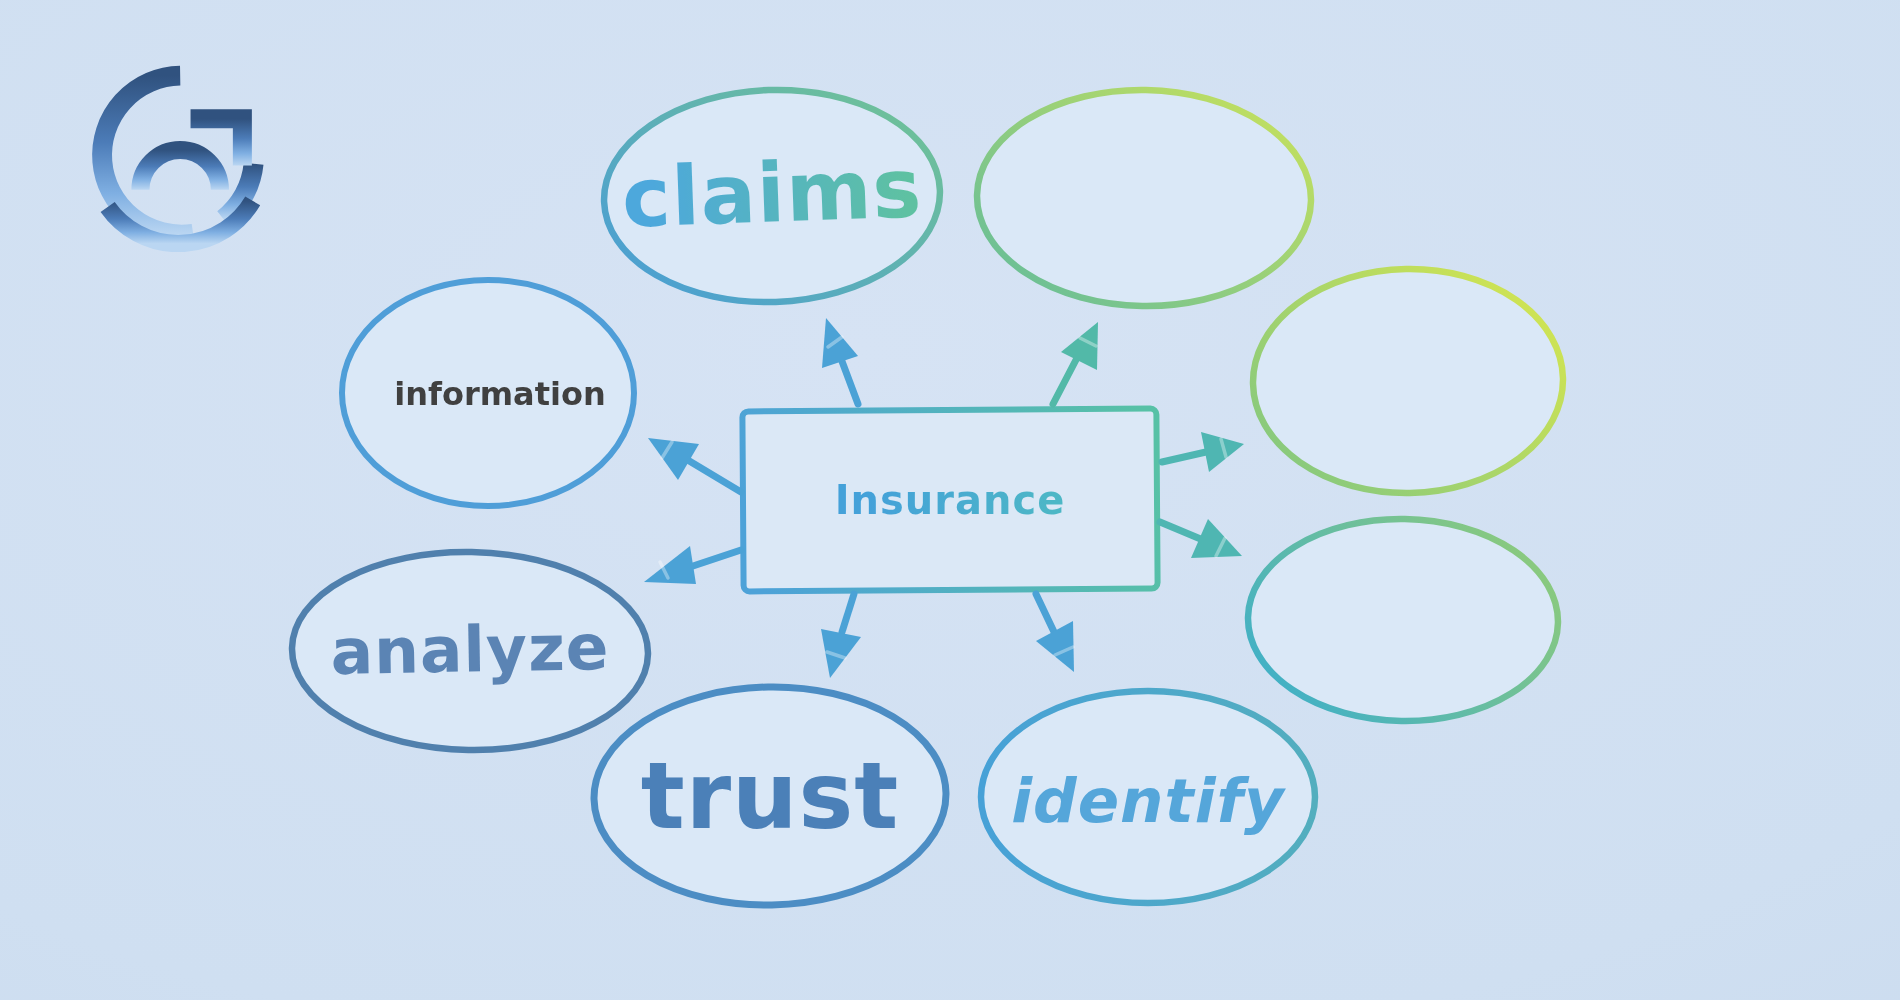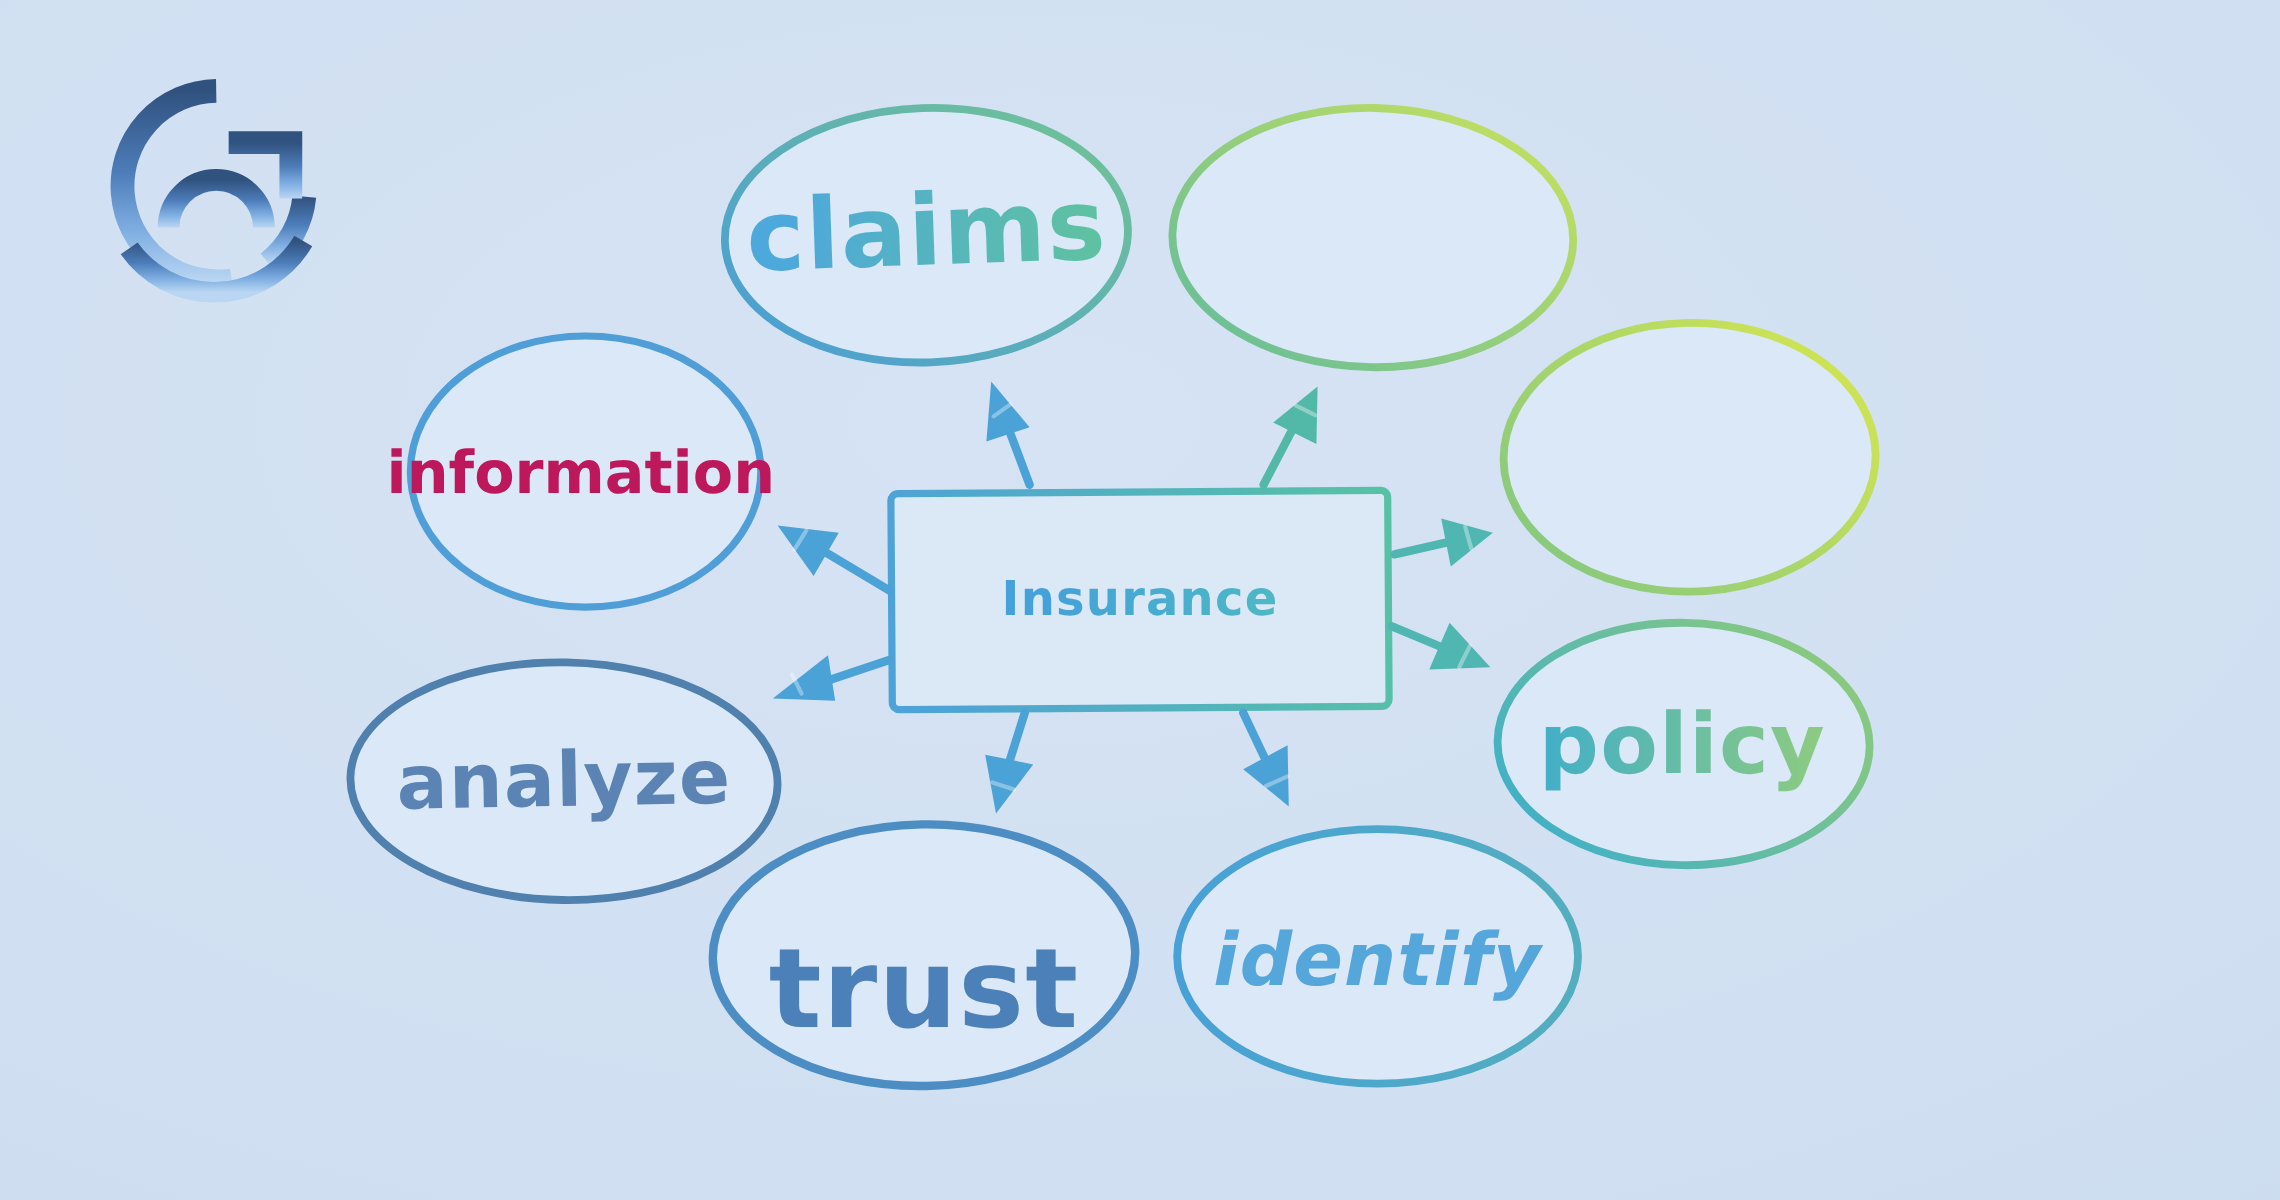--- a/index.html
+++ b/index.html
@@ -23,24 +23,24 @@
   
   .lbl-claims      {left:772px; top:193px; font-size:82px; transform:translate(-50%,-50%) rotate(-2deg);
                     background-image:linear-gradient(90deg,#4da8dc 10%,#5ec1a2 95%);}
   .lbl-clients     {left:1144px;top:196px; font-size:72px;
                     background-image:linear-gradient(90deg,#80c788 5%,#a9d76c 95%);}
   .lbl-protect     {left:1408px;top:384px; font-size:63px;
                     background-image:linear-gradient(90deg,#72c497 5%,#bcdd5e 95%);}
   .lbl-policy      {left:1402px;top:620px; font-size:70px;
                     background-image:linear-gradient(90deg,#45b0c5 5%,#8aca83 95%);}
   .lbl-identify    {left:1148px;top:800px; font-size:61px; color:#55a6da;font-style:italic;}
-  .lbl-trust       {left:770px; top:796px; font-size:92px; color:#4b80b8;margin-top:28px;}
+  .lbl-trust       {left:770px; top:796px; font-size:92px; color:#4b80b8;}
   .lbl-analyze     {left:470px; top:650px; font-size:63px; color:#5b84b4;
                     transform:translate(-50%,-50%) rotate(-1deg);}
-  .lbl-information {left:484px; top:394px; font-size:49px; color:#be185d; letter-spacing:0;}
+  .lbl-information {left:500px; top:394px; font-size:32px; color:#404040; letter-spacing:0;}
   .lbl-center{
     left:950px;top:500px;text-align:left;line-height:1.26;font-size:40px;
     background-image:linear-gradient(90deg,#44a1d9 15%,#4db7c6 95%);
   }
   .logo-wrap{position:absolute;left:80px;top:60px;width:190px;height:192px;}
 </style>
 </head>
 <body>
 
 <div class="stage">
@@ -160,19 +160,18 @@
         <path d="M 32,170 A 100,100 0 0 0 200,163" stroke-width="20"></path>
       </g>
     </svg>
   </div>
 
   <div class="label grad lbl-center">
     <div>Insurance</div>
   </div>
 
   <div class="label grad lbl-claims">claims</div>
-  <div class="label grad lbl-policy">policy</div>
   <div class="label lbl-identify">identify</div>
   <div class="label lbl-trust">trust</div>
   <div class="label lbl-analyze">analyze</div>
   <div class="label lbl-information">information</div>
 
 </div>
 
 </body></html>

